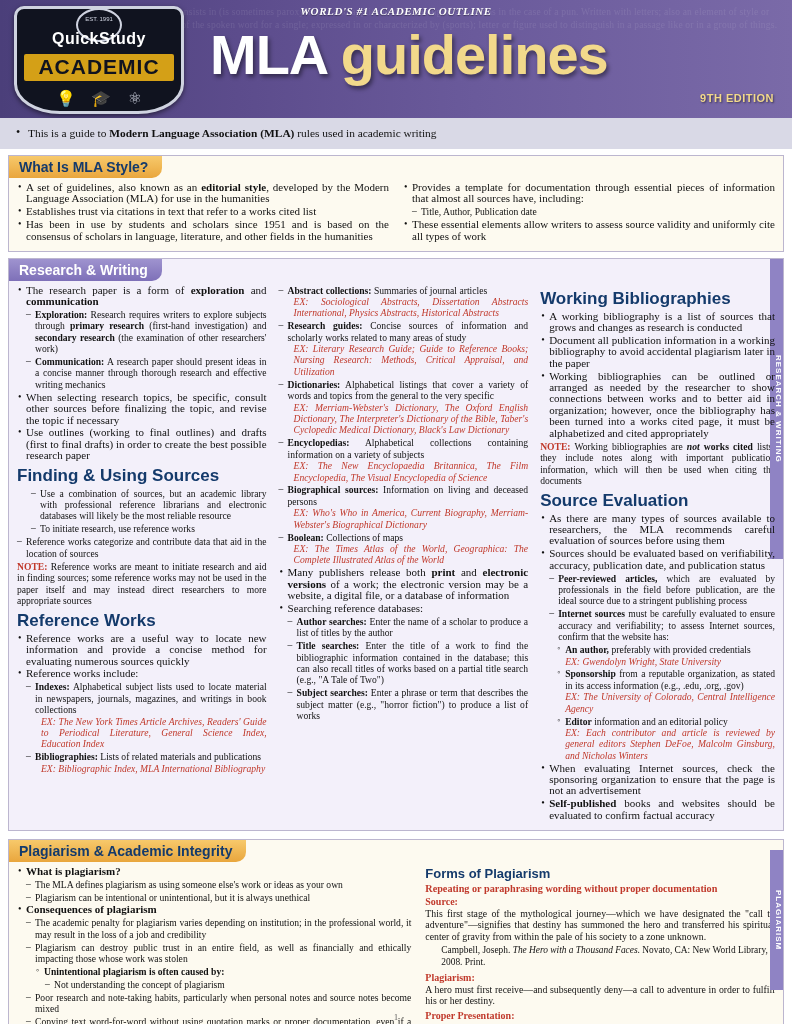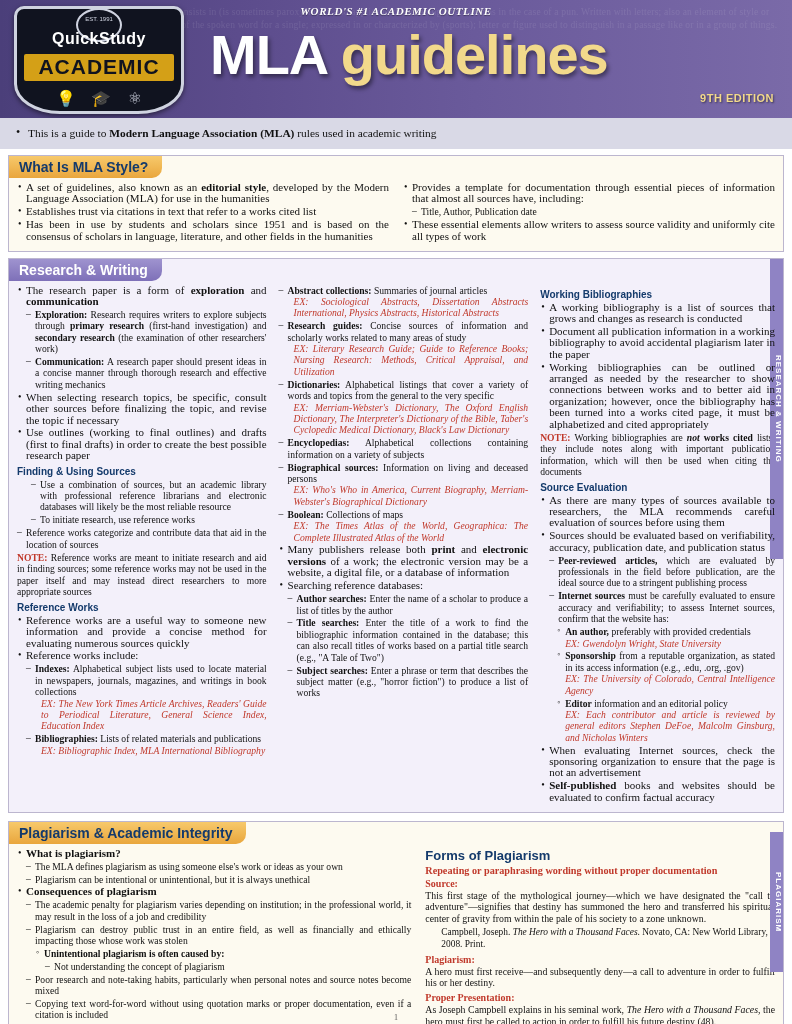--- a/index.html
+++ b/index.html
@@ -165,21 +165,21 @@
   .dashlist > li::before { content:"–"; }
   .bul > li::before { content:"•"; }
 
   b, .b { font-weight:bold; }
   i, .i { font-style:italic; }
   .ex { color:#c0392b; font-style:italic; }
   .note { font-size:9.6px; line-height:11.4px; text-align:justify; margin:2px 0 2px 0;}
   .note .nb { color:#c0392b; font-weight:bold; }
   .hdr-plain {
     font-family:"Liberation Sans", sans-serif;
-    font-weight:bold; font-size:10px; color:#143a6b;
+    font-weight:bold; font-size:17px; color:#143a6b;
     margin:4px 0 2px 0;
   }
 
   
   .pl-right h3 {
     margin:0 0 2px 0;
     font-family:"Liberation Sans", sans-serif;
     font-size:13px; color:#143a6b; font-weight:bold;
   }
   .pl-right .rl { color:#c0392b; font-weight:bold; font-size:10.2px; margin:1px 0 2px 0;}
@@ -288,21 +288,21 @@
             <li>Use a combination of sources, but an academic library with professional reference librarians and electronic databases will likely be the most reliable resource</li>
             <li>To initiate research, use reference works</li>
           </ul>
           <ul class="lv2" style="margin-left:0">
             <li>Reference works categorize and contribute data that aid in the location of sources</li>
           </ul>
           <div class="note"><span class="nb">NOTE:</span> <span>Reference works are meant to initiate research and aid in finding sources; some reference works may not be used in the paper itself and may instead direct researchers to more appropriate sources</span></div>
 
           <div class="hdr-plain">Reference Works</div>
           <ul class="lv1">
-            <li>Reference works are a useful way to someone new information and provide a concise method for evaluating numerous sources quickly</li>
+            <li>Reference works are a useful way to locate new information and provide a concise method for evaluating numerous sources quickly</li>
             <li>Reference works include:</li>
           </ul>
           <ul class="lv2">
             <li><b>Indexes:</b> Alphabetical subject lists used to locate material in newspapers, journals, magazines, and writings in book collections
               <div class="ex" style="margin-left:6px">EX: The New York Times Article Archives, Readers' Guide to Periodical Literature, General Science Index, Education Index</div>
             </li>
             <li><b>Bibliographies:</b> Lists of related materials and publications
               <div class="ex" style="margin-left:6px">EX: Bibliographic Index, MLA International Bibliography</div>
             </li>
           </ul>
@@ -313,20 +313,21 @@
             <li><b>Abstract collections:</b> Summaries of journal articles
               <div class="ex" style="margin-left:6px">EX: Sociological Abstracts, Dissertation Abstracts International, Physics Abstracts, Historical Abstracts</div>
             </li>
             <li><b>Research guides:</b> Concise sources of information and scholarly works related to many areas of study
               <div class="ex" style="margin-left:6px">EX: Literary Research Guide; Guide to Reference Books; Nursing Research: Methods, Critical Appraisal, and Utilization</div>
             </li>
             <li><b>Dictionaries:</b> Alphabetical listings that cover a variety of words and topics from the general to the very specific
               <div class="ex" style="margin-left:6px">EX: Merriam-Webster's Dictionary, The Oxford English Dictionary, The Interpreter's Dictionary of the Bible, Taber's Cyclopedic Medical Dictionary, Black's Law Dictionary</div>
             </li>
             <li><b>Encyclopedias:</b> Alphabetical collections containing information on a variety of subjects
+              <div class="ex" style="margin-left:6px">EX: The New Encyclopaedia Britannica, The Film Encyclopedia, The Visual Encyclopedia of Science</div>
             </li>
             <li><b>Biographical sources:</b> Information on living and deceased persons
               <div class="ex" style="margin-left:6px">EX: Who's Who in America, Current Biography, Merriam-Webster's Biographical Dictionary</div>
             </li>
             <li><b>Boolean:</b> Collections of maps
               <div class="ex" style="margin-left:6px">EX: The Times Atlas of the World, Geographica: The Complete Illustrated Atlas of the World</div>
             </li>
           </ul>
           <ul class="lv1">
             <li>Many publishers release both <b>print</b> and <b>electronic versions</b> of a work; the electronic version may be a website, a digital file, or a database of information</li>

